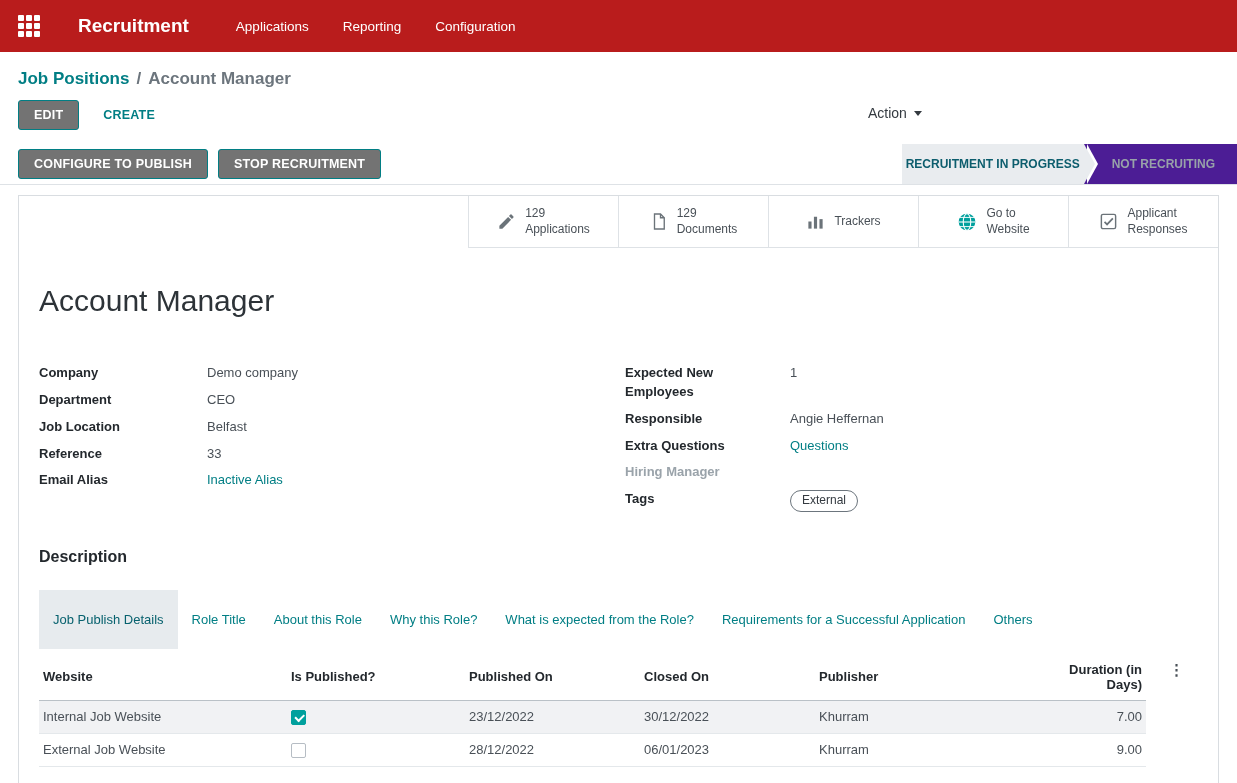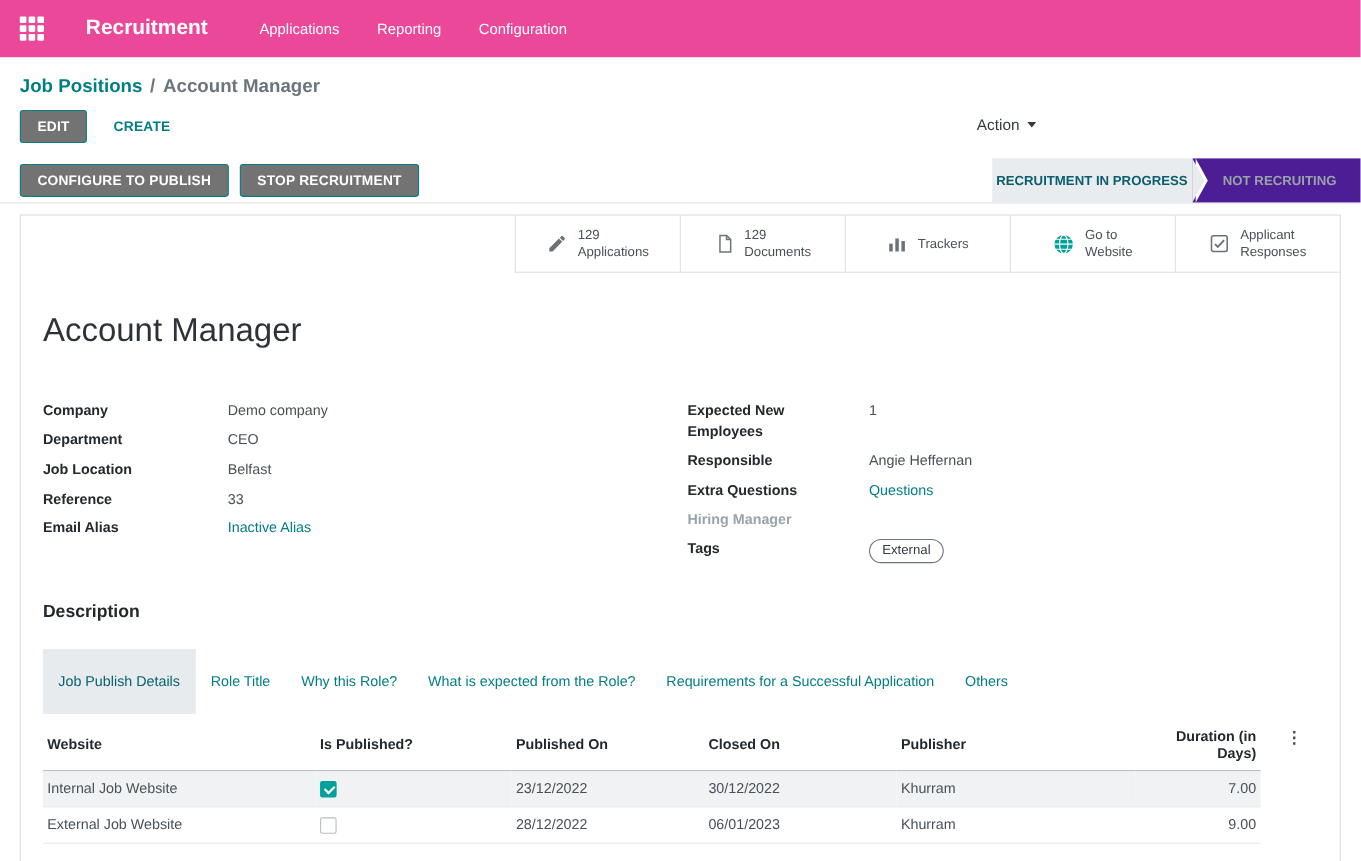--- a/index.html
+++ b/index.html
@@ -2,38 +2,38 @@
 <html><head>
 <meta charset="utf-8">
 <style>
   * { box-sizing: border-box; }
   html,body { margin:0; padding:0; }
   body {
     width:1237px; height:783px; overflow:hidden;
     font-family:"Liberation Sans", sans-serif; font-size:13px; color:#495057; background:#fff;
   }
   
-  .navbar { height:52px; background:#ec4899; display:flex; align-items:center; padding:0 18px; }
+  .navbar { height:52px; background:#b91c1c; display:flex; align-items:center; padding:0 18px; }
   .grid-icon { width:22px; height:22px; display:grid; grid-template-columns:repeat(3,1fr); gap:2.5px; cursor:pointer; flex:0 0 auto; }
   .grid-icon span { background:#ffffff; border-radius:1px; }
   .app-name { color:#fff; font-size:19px; font-weight:700; margin-left:38px; cursor:pointer; }
   .nav-menus { display:flex; margin-left:30px; }
   .nav-item { color:#fff; font-size:13.5px; padding:19px 17px; cursor:pointer; }
   
   .breadcrumb { padding:17px 18px 0; font-size:17px;font-weight:bold; }
   .bc-link { color:#017e84; cursor:pointer; }
   .bc-sep { color:#6c757d; margin:0 7px; }
   .bc-current { color:#6c757d; }
   
   .control-row { display:flex; align-items:center; padding:10px 18px 0; position:relative; height:42px; }
   .btn-primary { background:#737373; color:#fff; border:1px solid #017e84; font-family:inherit;
     font-size:12.5px; font-weight:700; padding:7px 15px; border-radius:3px; cursor:pointer; letter-spacing:.2px; }
   .btn-flat { background:none; border:none; color:#017e84; font-family:inherit; font-size:12.5px;
     font-weight:700; margin-left:18px; cursor:pointer; letter-spacing:.2px; }
-  .action-menu { position:absolute; left:888px; top:16px; font-size:14px; color:#343a40; cursor:pointer; display:flex; align-items:center; }
+  .action-menu { position:absolute; left:868px; top:16px; font-size:14px; color:#343a40; cursor:pointer; display:flex; align-items:center; }
   .caret { width:0; height:0; border-left:4px solid transparent; border-right:4px solid transparent; border-top:5px solid #343a40; margin-left:7px; }
   
   .status-row { display:flex; align-items:center; margin-top:13px; border-bottom:1px solid #dee2e6; padding-left:18px; height:41px; }
   .status-row .btn-primary { margin-right:10px; }
   .statusbar { margin-left:auto; display:flex; height:40px; }
   .state { line-height:40px; padding:0 22px 0 28px; font-size:12px; font-weight:700; color:#98a2a9;
     background:#4c1d95; position:relative; white-space:nowrap; cursor:pointer; }
   .state.active { color:#0c5d6d; background:#e9ecef; z-index:1; padding:0 4px; }
   .state.active::before { content:""; position:absolute; left:100%; margin-left:3px; top:0;
     border-top:20px solid transparent; border-bottom:20px solid transparent; border-left:11px solid #fff; z-index:1; }
@@ -245,20 +245,21 @@
             <div class="fvalue"><span class="tag">External</span></div>
           </div>
         </div>
       </div>
 
       <div class="desc-label">Description</div>
 
       <div class="tabs">
         <div class="tab active">Job Publish Details</div>
         <div class="tab">Role Title</div>
+        <div class="tab">About this Role</div>
         <div class="tab">Why this Role?</div>
         <div class="tab">What is expected from the Role?</div>
         <div class="tab">Requirements for a Successful Application</div>
         <div class="tab">Others</div>
       </div>
 
       <div class="table-wrap">
         <table>
           <colgroup>
             <col style="width:248px">

